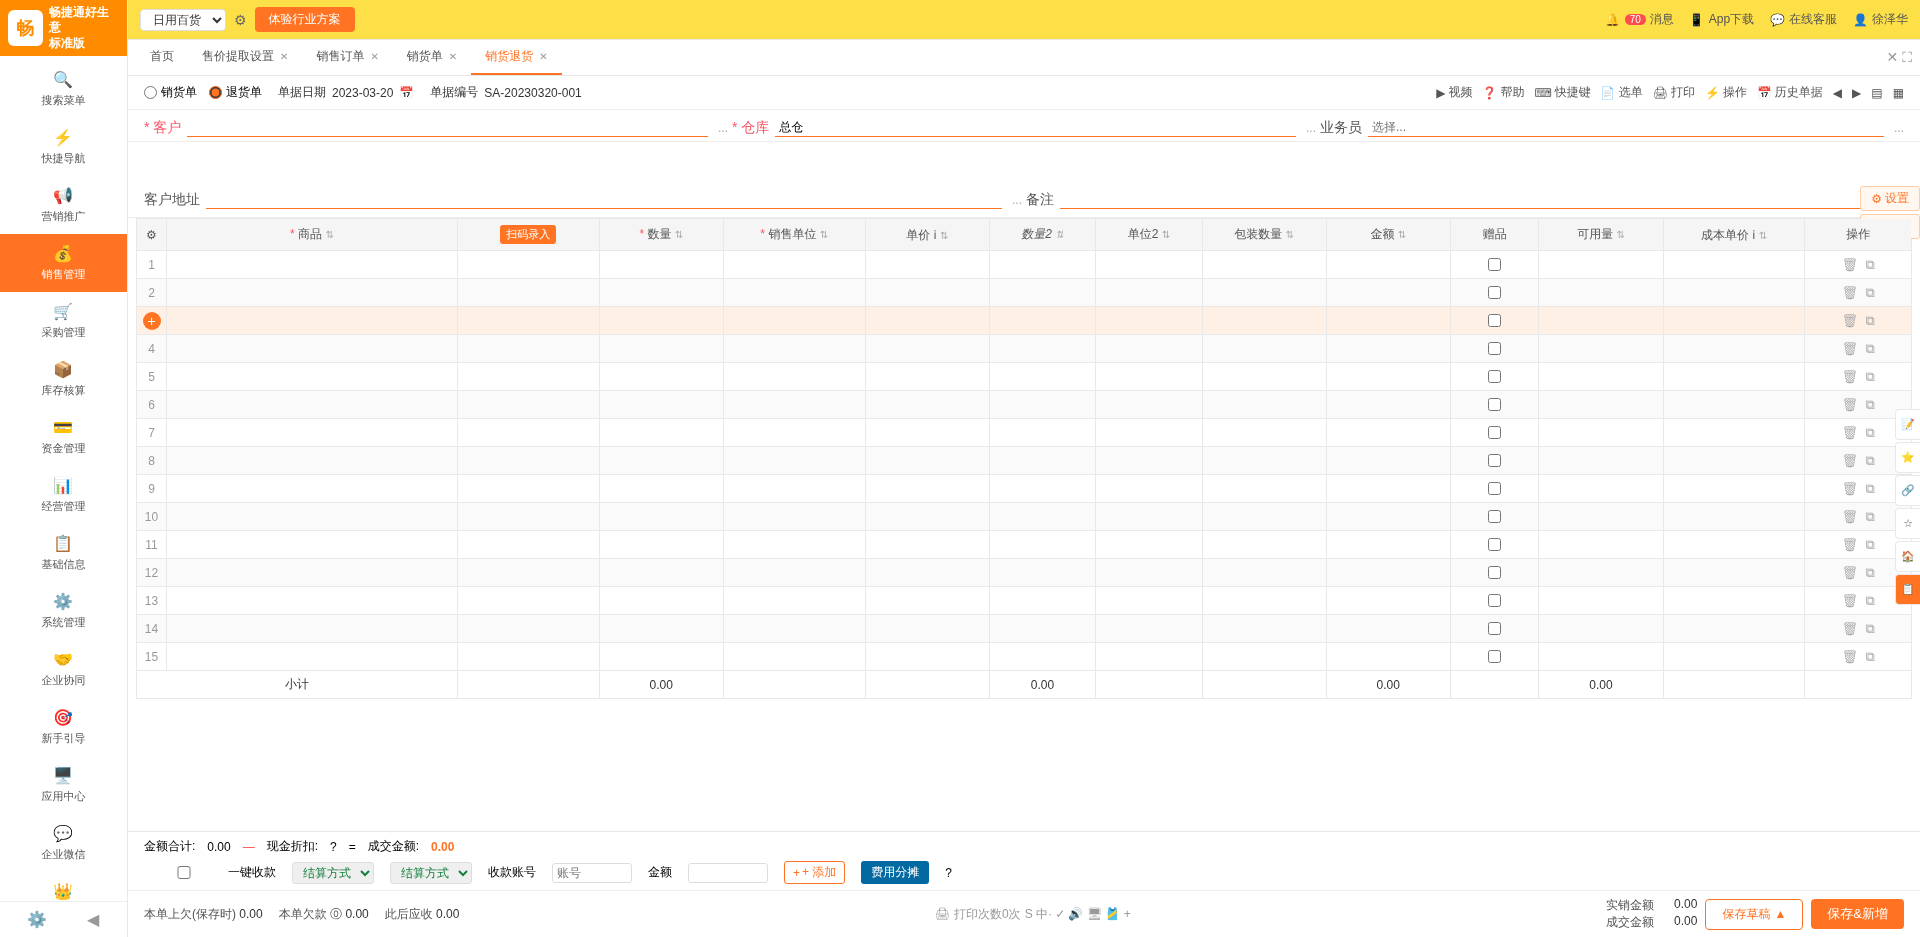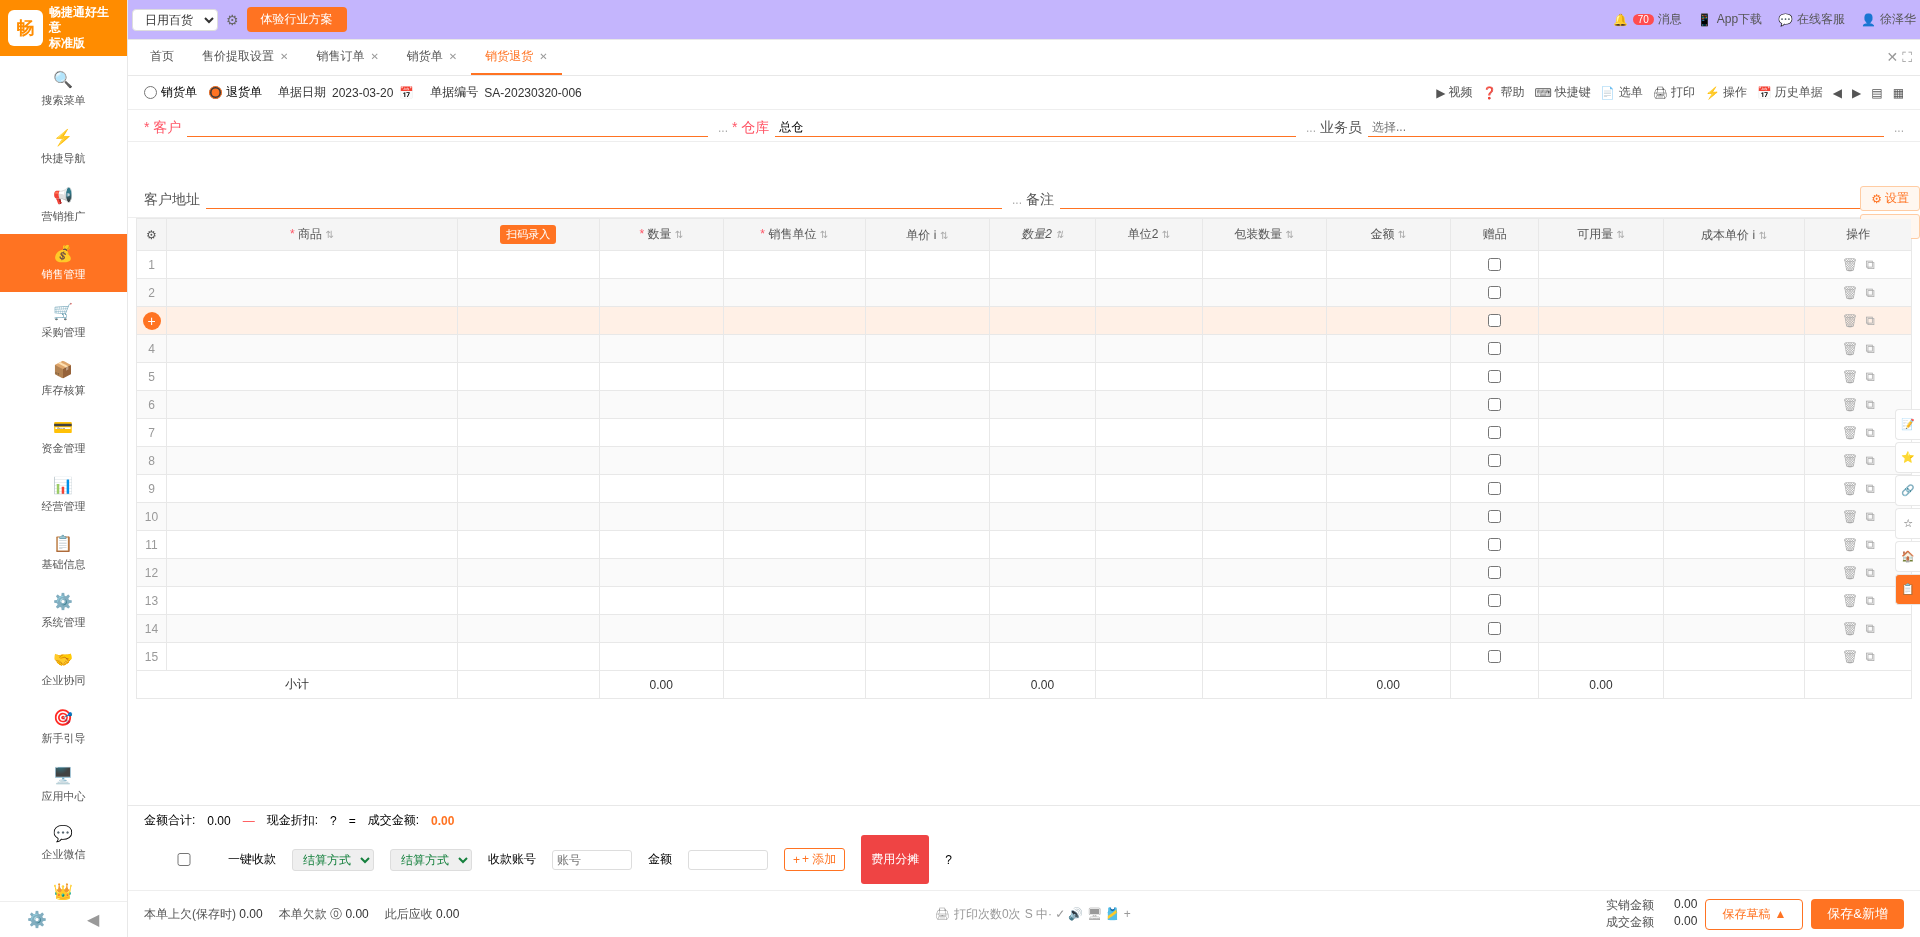--- a/index.html
+++ b/index.html
@@ -17,21 +17,21 @@
     .sidebar-item .icon { font-size: 16px; }
     .sidebar-item .label { font-size: 11px; text-align: center; }
 
     .sidebar-bottom { display: flex; justify-content: space-around; padding: 8px; border-top: 1px solid #eee; }
     .sidebar-bottom-btn { color: #999; cursor: pointer; font-size: 16px; }
 
     
     .main { flex: 1; display: flex; flex-direction: column; overflow: hidden; }
 
     
-    .topbar { background: #c4b5fd; height: 40px; display: flex; align-items: center; padding: 0 4px; border-bottom: 1px solid #e8e8e8; justify-content: space-between; flex-shrink: 0; }
+    .topbar { background: #fde047; height: 40px; display: flex; align-items: center; padding: 0 12px; border-bottom: 1px solid #e8e8e8; justify-content: space-between; flex-shrink: 0; }
     .topbar-left { display: flex; align-items: center; gap: 8px; }
     .topbar-select { border: 1px solid #ddd; border-radius: 4px; padding: 2px 8px; background: #fff; color: #333; }
     .topbar-gear { color: #666; cursor: pointer; font-size: 14px; }
     .topbar-btn { background: #ff7322; color: #fff; border: none; border-radius: 4px; padding: 4px 14px; cursor: pointer; font-size: 12px; }
     .topbar-right { display: flex; align-items: center; gap: 16px; color: #555; font-size: 12px; }
     .topbar-right-item { display: flex; align-items: center; gap: 4px; cursor: pointer; }
     .notice-badge { background: #ff4d4f; color: #fff; border-radius: 10px; font-size: 10px; padding: 0 5px; }
 
     
     .tabbar { background: #fff; display: flex; align-items: center; padding: 0 8px; border-bottom: 1px solid #e8e8e8; flex-shrink: 0; height: 36px; }
@@ -81,21 +81,21 @@
     .bottom-bar { background: #fff; border-top: 1px solid #e8e8e8; padding: 6px 16px; flex-shrink: 0; }
     .bottom-bar-row1 { display: flex; align-items: center; gap: 12px; margin-bottom: 6px; }
     .minus-icon { color: #ff4d4f; }
     .transaction-amount { color: #ff7322; font-weight: bold; }
 
     .bottom-bar-row2 { display: flex; align-items: center; gap: 16px; }
     .bottom-bar-row2 label { display: flex; align-items: center; gap: 4px; cursor: pointer; }
     .bottom-bar-row2 select { border: 1px solid #ddd; border-radius: 3px; padding: 2px 6px; color: #15803d; }
     .bottom-bar-row2 input { border: 1px solid #ddd; border-radius: 3px; padding: 2px 6px; width: 80px; color: #333; }
     .bottom-bar-row2 .btn-add { background: #fff; border: 1px solid #ff7322; color: #ff7322; border-radius: 3px; padding: 2px 8px; cursor: pointer; display: flex; align-items: center; gap: 2px; }
-    .bottom-bar-row2 .btn-split { background: #ef4444; color: #fff; border: none; border-radius: 3px; padding: 16px 10px; cursor: pointer; }
+    .bottom-bar-row2 .btn-split { background: #0369a1; color: #fff; border: none; border-radius: 3px; padding: 3px 10px; cursor: pointer; }
 
     .bottom-footer { background: #fff; border-top: 1px solid #eee; padding: 6px 16px; display: flex; align-items: center; justify-content: space-between; flex-shrink: 0; gap: 40px; }
     .footer-left { display: flex; align-items: center; gap: 16px; color: #555; font-size: 12px; }
     .footer-center { color: #999; font-size: 11px; display: flex; align-items: center; gap: 4px; }
     .footer-right { display: flex; gap: 8px; align-items: center; }
     .right-amounts { text-align: right; }
     .right-amounts .row { display: flex; justify-content: space-between; gap: 20px; color: #555; }
     .right-amounts .val { color: #333; font-weight: 500; }
 
     .btn-save-draft { background: #fff; border: 1px solid #ff7322; color: #ff7322; border-radius: 4px; padding: 6px 16px; cursor: pointer; display: flex; align-items: center; gap: 4px; font-size: 13px; }
@@ -263,21 +263,21 @@
               <span>退货单</span>
             </label>
           </div>
           <div class="form-field">
             <span>单据日期</span>
             <span>2023-03-20</span>
             <span class="form-field-calendar">📅</span>
           </div>
           <div class="form-field">
             <span>单据编号</span>
-            <span>SA-20230320-006</span>
+            <span>SA-20230320-001</span>
           </div>
           <div class="toolbar-right">
             <div class="toolbar-btn">
               <span>▶</span>
               <span>视频</span>
             </div>
             <div class="toolbar-btn">
               <span>❓</span>
               <span>帮助</span>
             </div>

